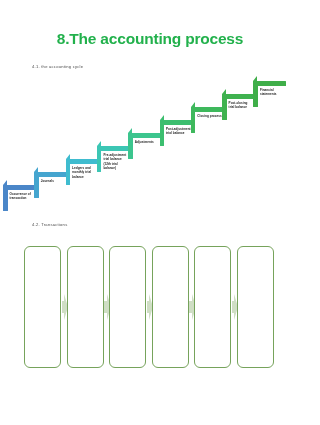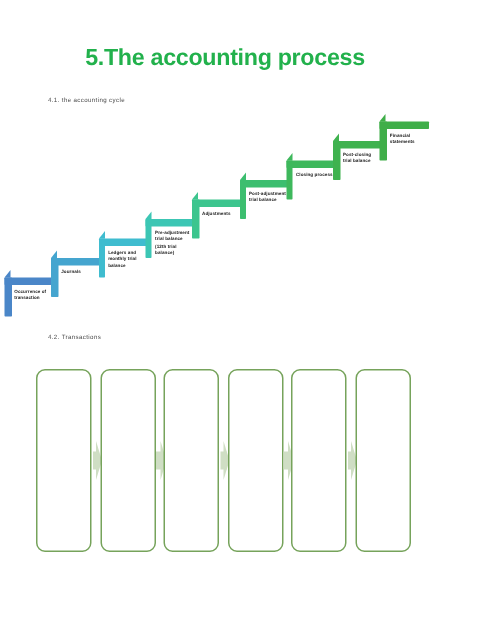--- a/index.html
+++ b/index.html
@@ -56,21 +56,21 @@
     border-top:13px solid transparent;
     border-bottom:13px solid transparent;
     border-left:4.5px solid #cfdec4;
   }
 </style>
 </head>
 <body>
 
 <div class="page">
 
-  <div class="doc-title">5.The accounting process</div>
+  <div class="doc-title">8.The accounting process</div>
 
   <div class="section-heading" id="sec1">4.1. the accounting cycle</div>
 
   <div class="stair-wrap">
       <div class="step" style="left: 3px; top: 113px; color: rgb(74, 134, 200);">
         <div class="arrow" style="left: 0px; top: -5.4px;"></div>
         <div class="tread" style="width: 33px; background: rgb(74, 134, 200);"></div>
         <div class="riser" style="height: 26px; background: rgb(74, 134, 200);"></div>
         <div class="lbl" style="left: 6.5px; top: 7px; width: 25px;">Occurrence of transaction</div>
       </div>

